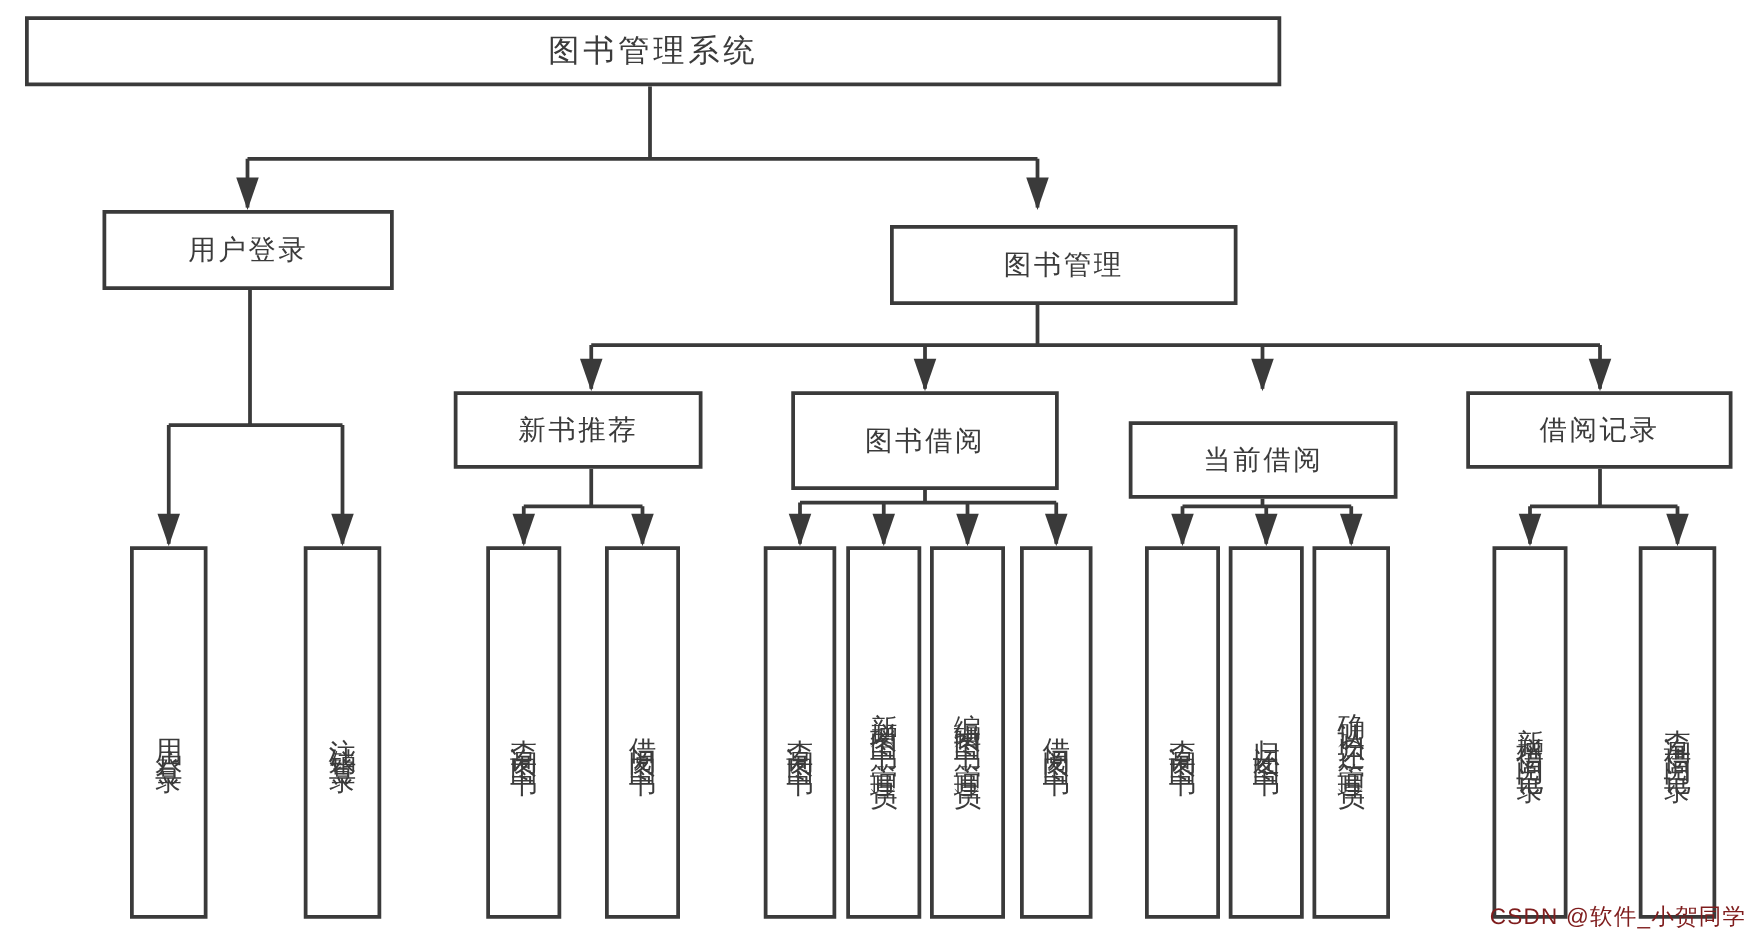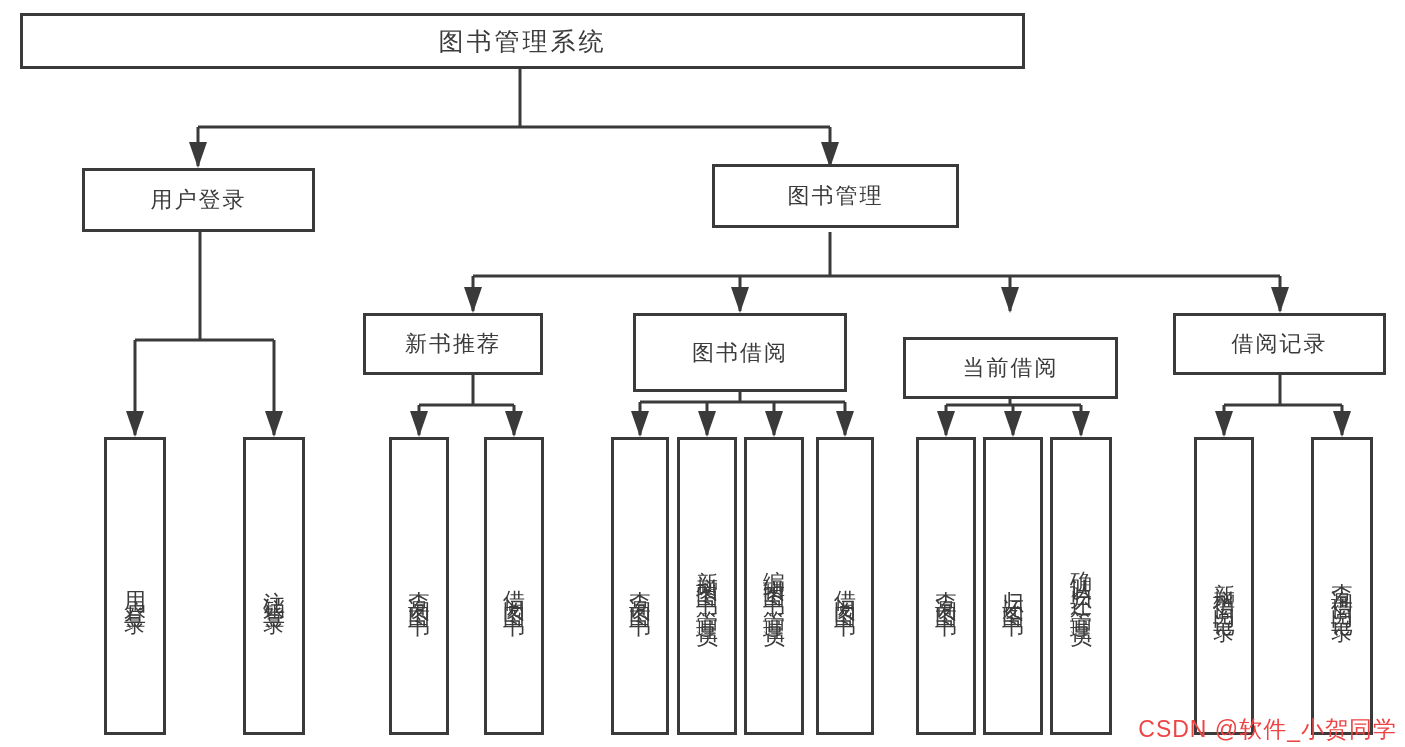--- a/index.html
+++ b/index.html
@@ -43,23 +43,23 @@
     text-orientation: mixed;
     font-size: 22px;
     letter-spacing: 8px;
     line-height: 1;
     padding-top: 6px;
   }
   .watermark {
     position: absolute;
     right: 8px;
     bottom: 2px;
-    font-size: 23px;
+    font-size: 18px;
     letter-spacing: 1px;
-    color: #ef4444;
+    color: #7f1d1d;
     z-index: 5;
     white-space: nowrap;
   }
 </style>
 </head>
 <body>
 
 <div class="canvas">
 
   <svg class="connectors" viewBox="0 0 1405 747" xmlns="http://www.w3.org/2000/svg">
@@ -90,23 +90,23 @@
         <polygon points="1004,411 1022,411 1013,437"></polygon>
         <polygon points="1072,411 1090,411 1081,437"></polygon>
         <polygon points="1215,411 1233,411 1224,437"></polygon>
         <polygon points="1333,411 1351,411 1342,437"></polygon>
       </g>
   </svg>
 
   <div class="node hbox root-box" style="left:20px; top:13px; width:1005px; height:56px;">图书管理系统</div>
 
   <div class="node hbox" style="left:82px; top:168px; width:233px; height:64px;">用户登录</div>
-  <div class="node hbox" style="left:712px; top:164px; width:247px; height:64px;">图书管理</div>
+  <div class="node hbox" style="left:712px; top:180px; width:278px; height:64px;">图书管理</div>
 
-  <div class="node hbox" style="left:363px; top:313px; width:180px; height:62px;">新书推荐</div>
+  <div class="node hbox" style="left:363px; top:313px; width:199px; height:62px;">新书推荐</div>
   <div class="node hbox" style="left:633px; top:313px; width:214px; height:79px;">图书借阅</div>
   <div class="node hbox" style="left:903px; top:313px; width:215px; height:62px;margin-top:24px;">当前借阅</div>
   <div class="node hbox" style="left:1173px; top:313px; width:213px; height:62px;">借阅记录</div>
 
   <div class="node vbox" style="left:104px; width:62px;">用户登录</div>
   <div class="node vbox" style="left:243px; width:62px;">注销登录</div>
 
   <div class="node vbox" style="left:389px; width:60px;">查询图书</div>
   <div class="node vbox" style="left:484px; width:60px;">借阅图书</div>
 

